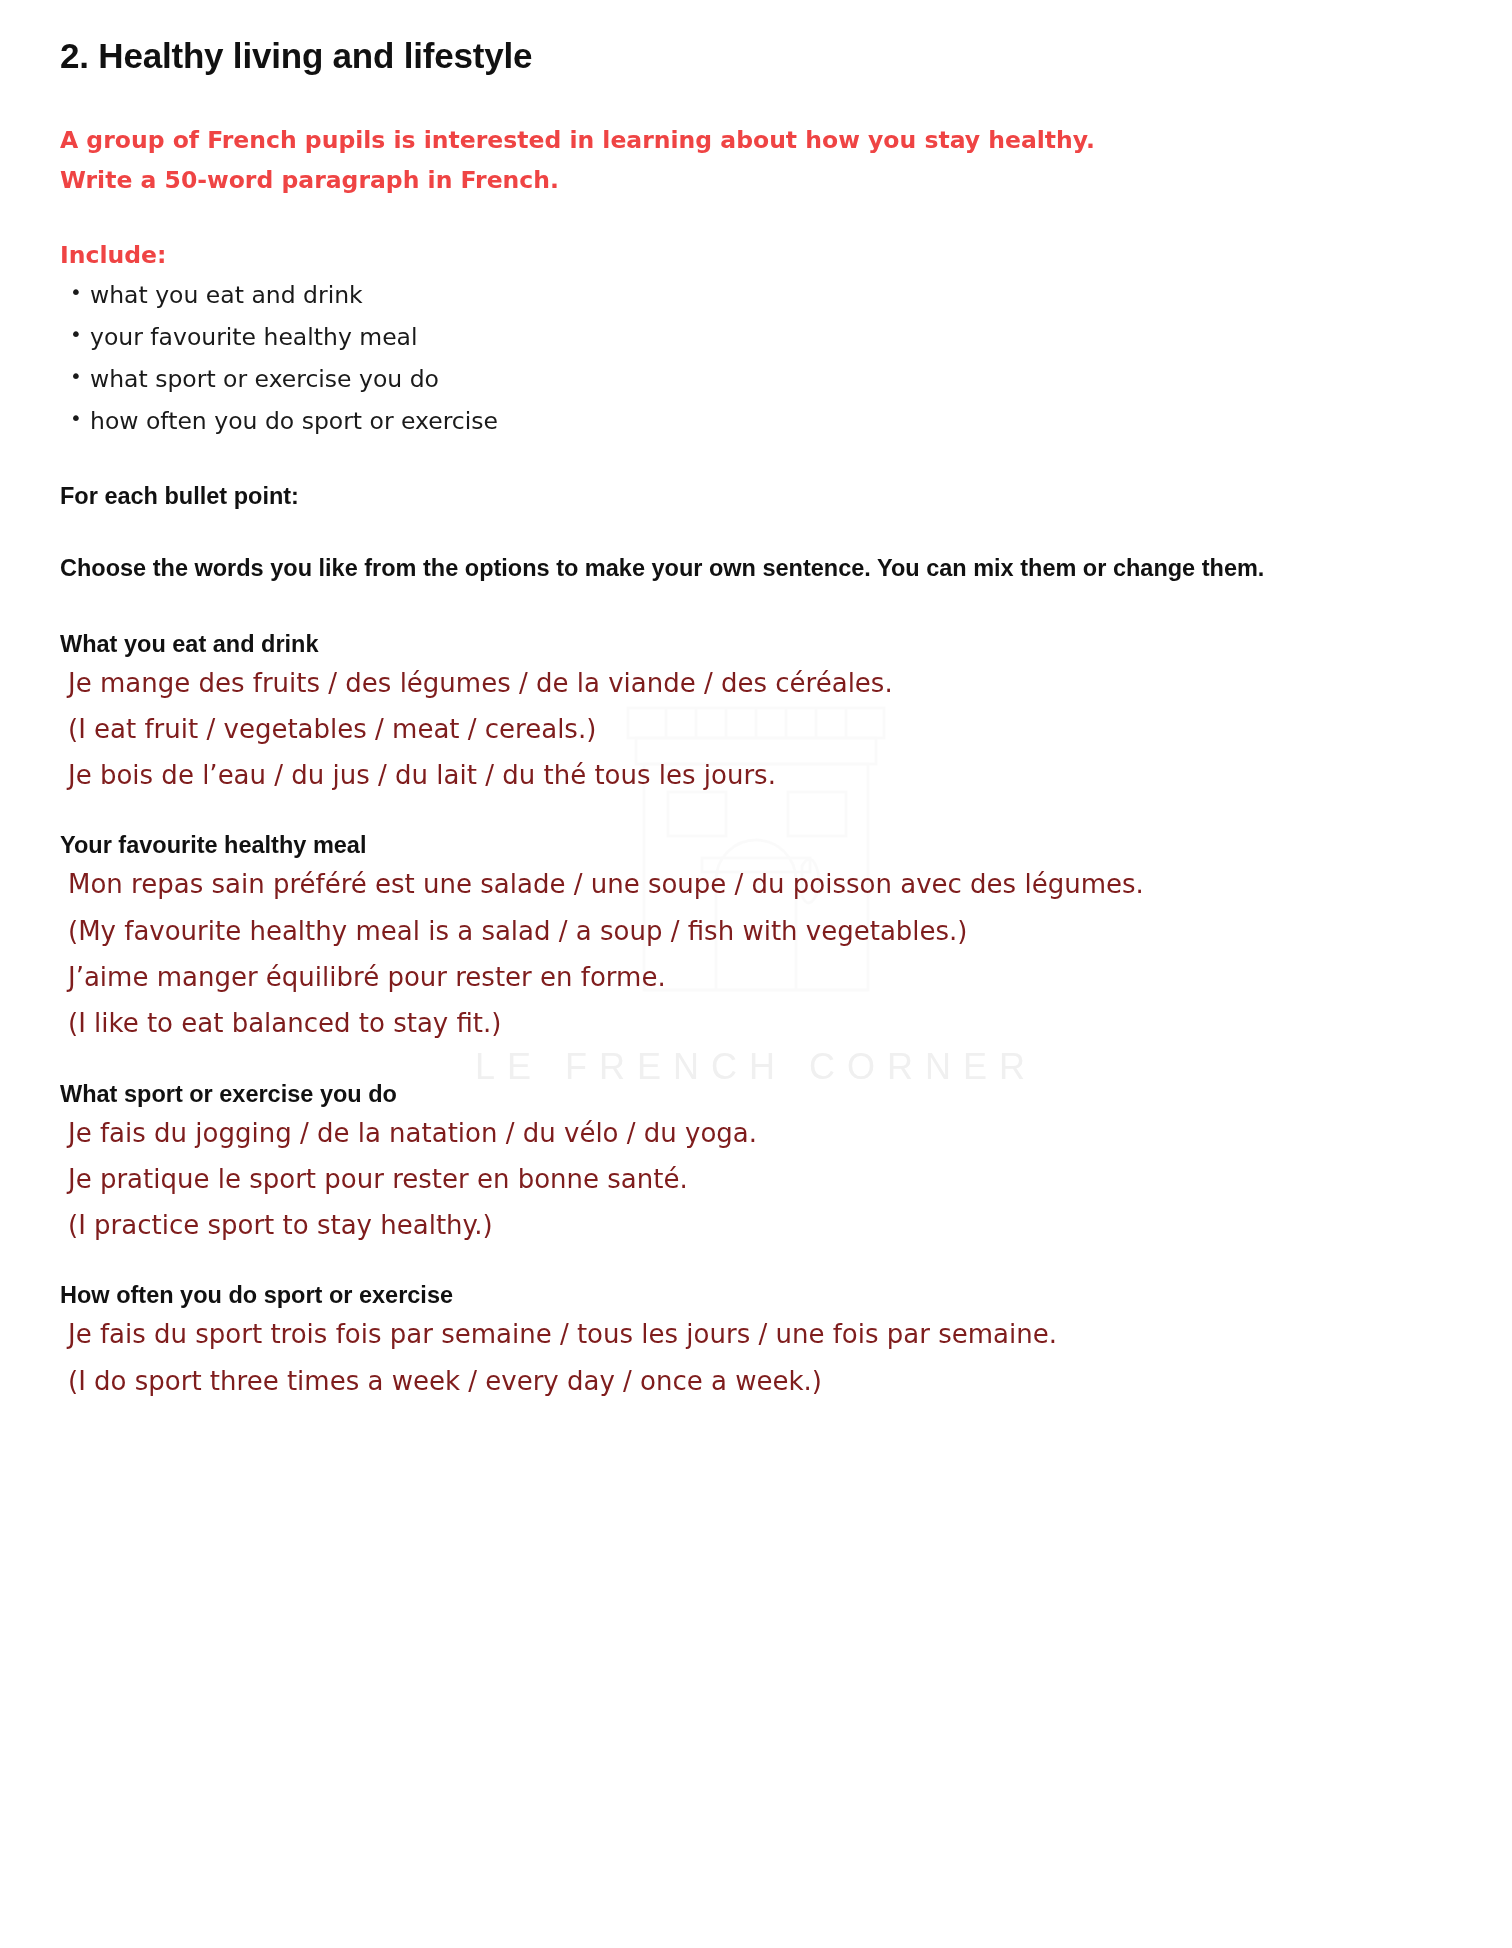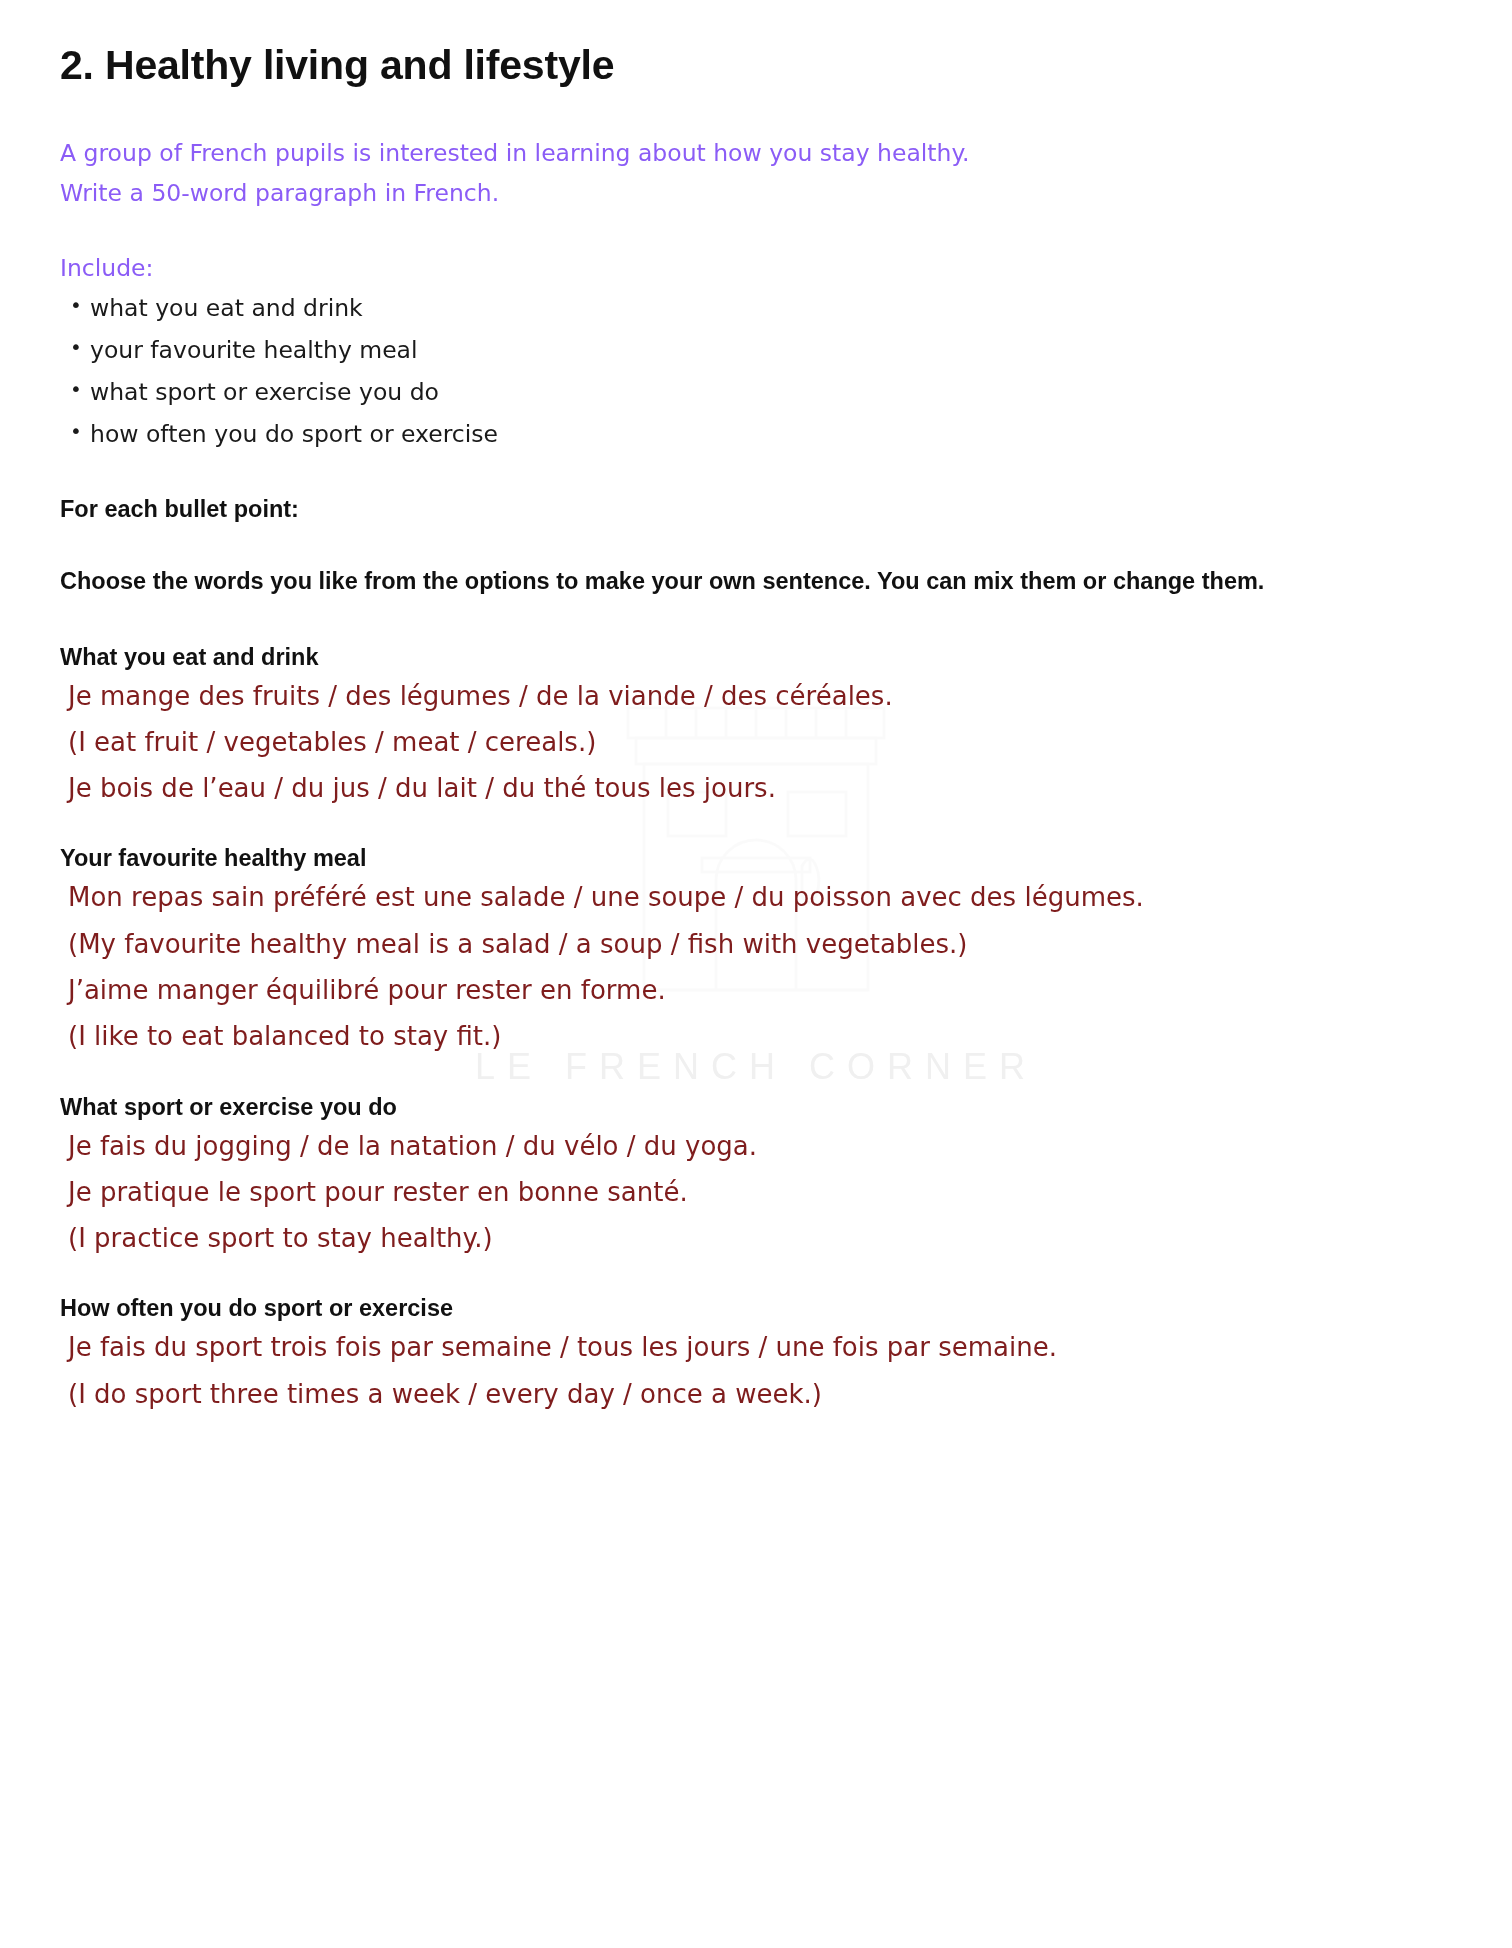--- a/index.html
+++ b/index.html
@@ -49,32 +49,33 @@
     white-space: nowrap;
   }
 
   .content {
     position: relative;
     z-index: 2;
   }
 
   h1.title {
     font-family: "Liberation Sans", sans-serif;
-    font-size: 41px;
-    font-weight: bold;
-    margin: 16px 0 0 0;
+    font-size: 35px;
+    font-weight: bold;
+    margin: 10px 0 0 0;
     letter-spacing: -0.2px;
     color: #111111;
   }
 
   p.para {
     font-size: 23.5px;
     line-height: 1.72;
     margin: 0;
-    color: #8b5cf6;
+    color: #ef4444;
+    font-weight: bold;
   }
 
   .gap-big { height: 44px; }
   .gap-med { height: 34px; }
 
   ul.bullets {
     list-style: none;
     margin: 0;
     padding: 0;
   }

